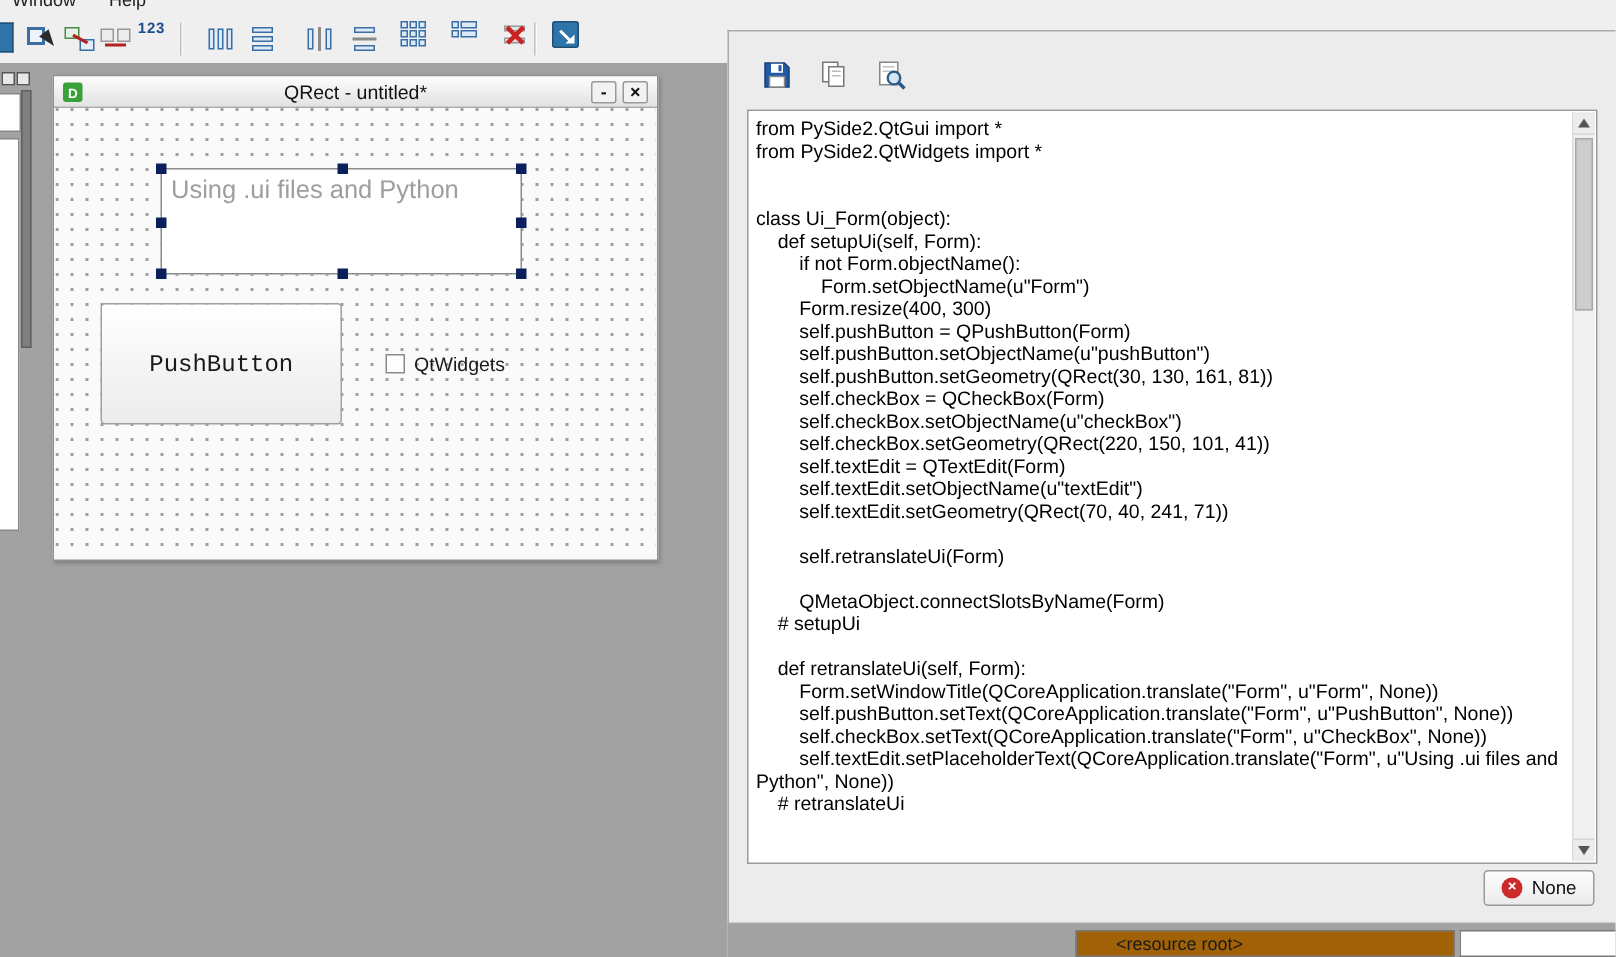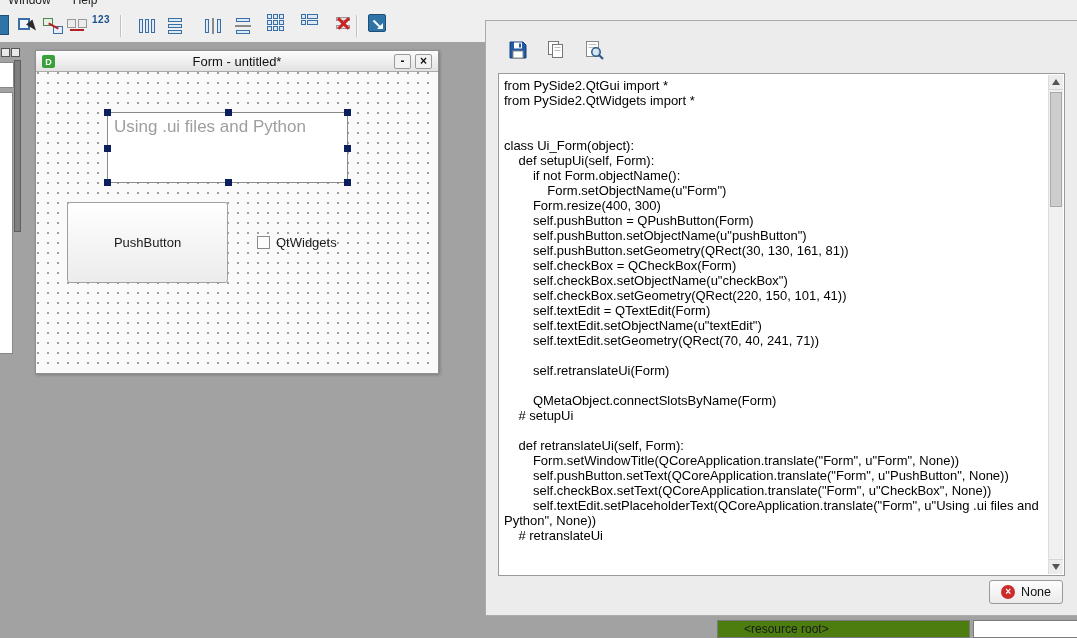--- a/index.html
+++ b/index.html
@@ -82,21 +82,21 @@
     background-size:10px 10px; background-position:6px 6px;
   }
 
   .w-textedit { position:absolute; left:70px; top:40px; width:241px; height:71px; background:#fff; border:1px solid #8a8a8a; }
   .placeholder { display:block; padding:4px 6px; font-size:17px; color:#9e9e9e; }
   .handle { position:absolute; width:7px; height:7px; background:#0a1f5c; }
   .h-tl { left:-4px; top:-4px; }   .h-tm { left:calc(50% - 3px); top:-4px; }   .h-tr { right:-4px; top:-4px; }
   .h-ml { left:-4px; top:calc(50% - 3px); }                                    .h-mr { right:-4px; top:calc(50% - 3px); }
   .h-bl { left:-4px; bottom:-4px; }.h-bm { left:calc(50% - 3px); bottom:-4px; }.h-br { right:-4px; bottom:-4px; }
 
-  .w-push { position:absolute; left:30px; top:130px; width:161px; height:81px; border:1px solid #a0a0a0; border-radius:3px; background:linear-gradient(#ffffff,#f4f4f4 55%,#ececec); display:flex; align-items:center; justify-content:center; font-size:13px; }
+  .w-push { position:absolute; left:30px; top:130px; width:161px; height:81px; border:1px solid #a0a0a0; border-radius:3px; background:linear-gradient(#ffffff,#f4f4f4 55%,#ececec); display:flex; align-items:center; justify-content:center; font-size:16px;font-family:Liberation Mono, monospace; }
   .w-check { position:absolute; left:220px; top:150px; width:101px; height:41px; display:flex; align-items:center; font-size:13px; }
   .cb-box { width:13px; height:13px; background:#fdfdfd; border:1px solid #8a8a8a; margin-right:6px; flex:0 0 auto; }
 
   
   .code-dialog { position:absolute; left:485px; top:20px; width:592px; height:596px; background:#ececec; border:1px solid #aaa; border-right:none; z-index:3; }
   .dlg-toolbar { position:absolute; left:18px; top:16px; display:flex; gap:10px; }
   .dlg-btn { width:28px; height:26px; background:transparent; border:1px solid transparent; border-radius:2px; display:flex; align-items:center; justify-content:center; }
 
   .code-area { position:absolute; left:12px; top:52px; width:567px; height:503px; background:#fff; border:1px solid #9a9a9a; overflow:hidden; }
   .code-area pre {
@@ -110,21 +110,21 @@
   .sb-up { top:0; border-bottom:1px solid #d5d5d5; }
   .sb-down { bottom:0; border-top:1px solid #d5d5d5; }
   .tri-up { width:0; height:0; border-left:4px solid transparent; border-right:4px solid transparent; border-bottom:6px solid #555; }
   .tri-down { width:0; height:0; border-left:4px solid transparent; border-right:4px solid transparent; border-top:6px solid #555; }
   .sb-thumb { position:absolute; left:1px; right:1px; top:17px; height:115px; background:#cdcdcd; border:1px solid #a8a8a8; }
 
   .close-btn { position:absolute; right:14px; bottom:11px; height:24px; display:inline-flex; align-items:center; gap:6px; padding:0 11px; border:1px solid #9a9a9a; border-radius:3px; background:linear-gradient(#fdfdfd,#ebebeb); font-family:"Liberation Sans",sans-serif; font-size:12.5px; color:#111; }
   .close-ico { width:14px; height:14px; border-radius:50%; background:#cc2b2b; color:#fff; font-size:10px; font-weight:bold; line-height:14px; text-align:center; flex:0 0 auto; }
 
   
-  .res-box { position:absolute; left:717px; top:620px; width:253px; height:18px; background:#4d7c0f; border:1px solid #7a7a7a; font-size:12px; line-height:16px; padding-left:26px; z-index:2; }
+  .res-box { position:absolute; left:717px; top:620px; width:253px; height:18px; background:#a16207; border:1px solid #7a7a7a; font-size:12px; line-height:16px; padding-left:26px; z-index:2; }
   .res-box2 { position:absolute; left:973px; top:620px; width:104px; height:18px; background:#fff; border:1px solid #7a7a7a; border-right:none; z-index:2; }
 </style>
 </head>
 <body>
 
 <div class="menubar">
   <span>Window</span>
   <span>Help</span>
 </div>
 
@@ -240,21 +240,21 @@
 
 <span class="dock-btn" style="left:1px; top:48px;"></span>
 <span class="dock-btn" style="left:11px; top:48px;"></span>
 <span class="filter-box"></span>
 <span class="left-scroll"></span>
 <span class="left-panel"></span>
 
 <div class="form-window">
   <div class="fw-titlebar">
     <span class="fw-icon">D</span>
-    <span class="fw-title">Form - untitled*</span>
+    <span class="fw-title">QRect - untitled*</span>
     <span class="fw-btn fw-min">-</span>
     <span class="fw-btn fw-close">×</span>
   </div>
   <div class="fw-canvas">
 
     <div class="w-textedit">
       <span class="placeholder">Using .ui files and Python</span>
       <span class="handle h-tl"></span>
       <span class="handle h-tm"></span>
       <span class="handle h-tr"></span>

